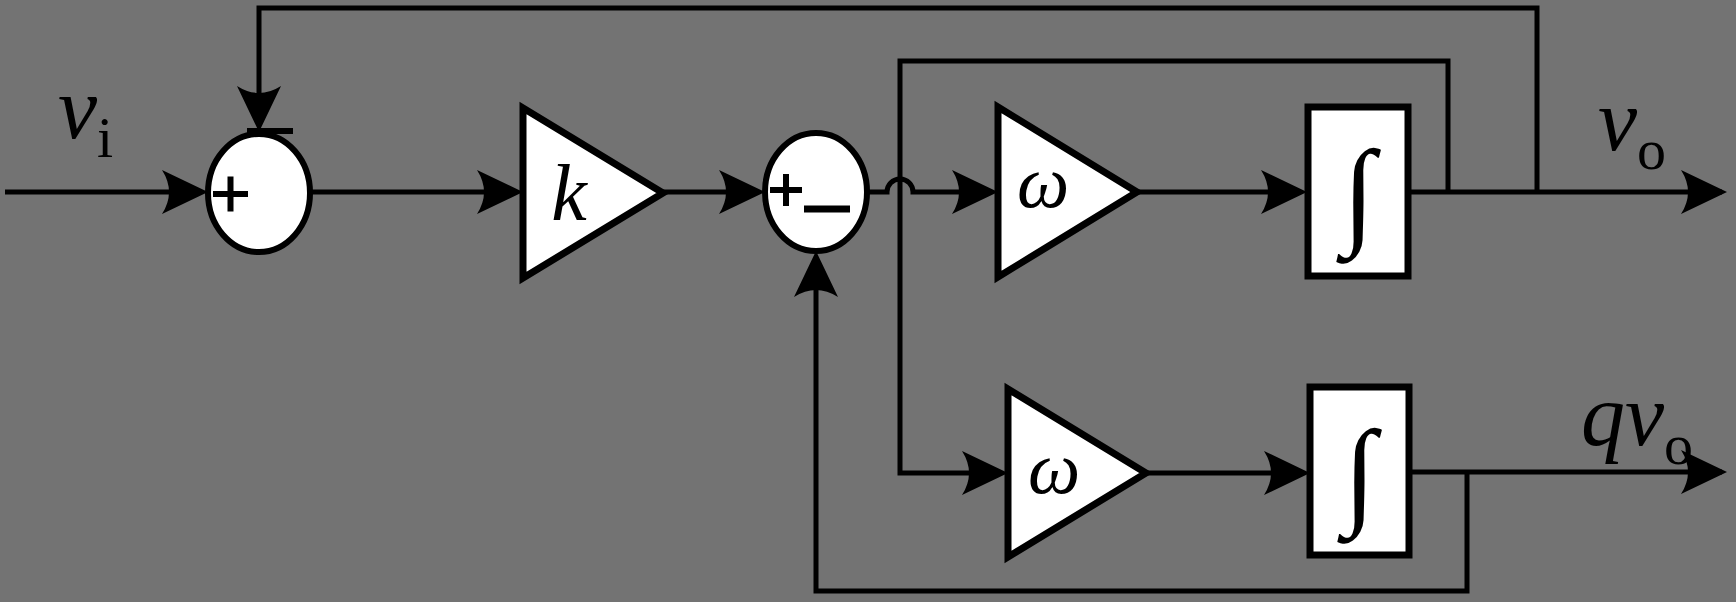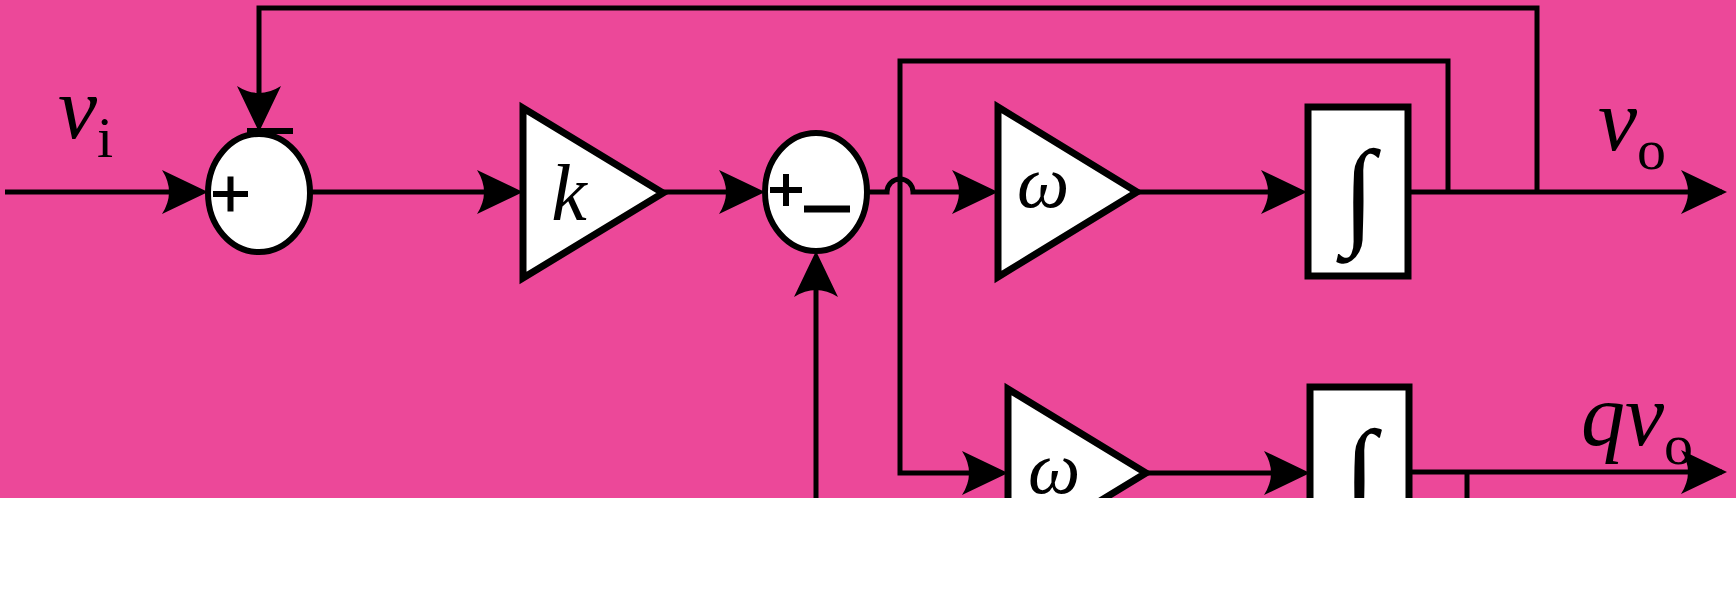--- a/index.html
+++ b/index.html
@@ -2,22 +2,22 @@
 <html><head>
 <meta charset="utf-8">
 <style>
   html, body {
     margin: 0;
     padding: 0;
     background: #ffffff;
   }
   .stage {
     width: 1736px;
-    height: 498px;
-    background: #ec4899;
+    height: 602px;
+    background: #737373;
     position: relative;
     overflow: hidden;
   }
   svg text {
     font-family: "Liberation Serif", "DejaVu Serif", serif;
   }
   .lbl-main {
     font-style: italic;
     font-size: 88px;
     fill: #000000;

